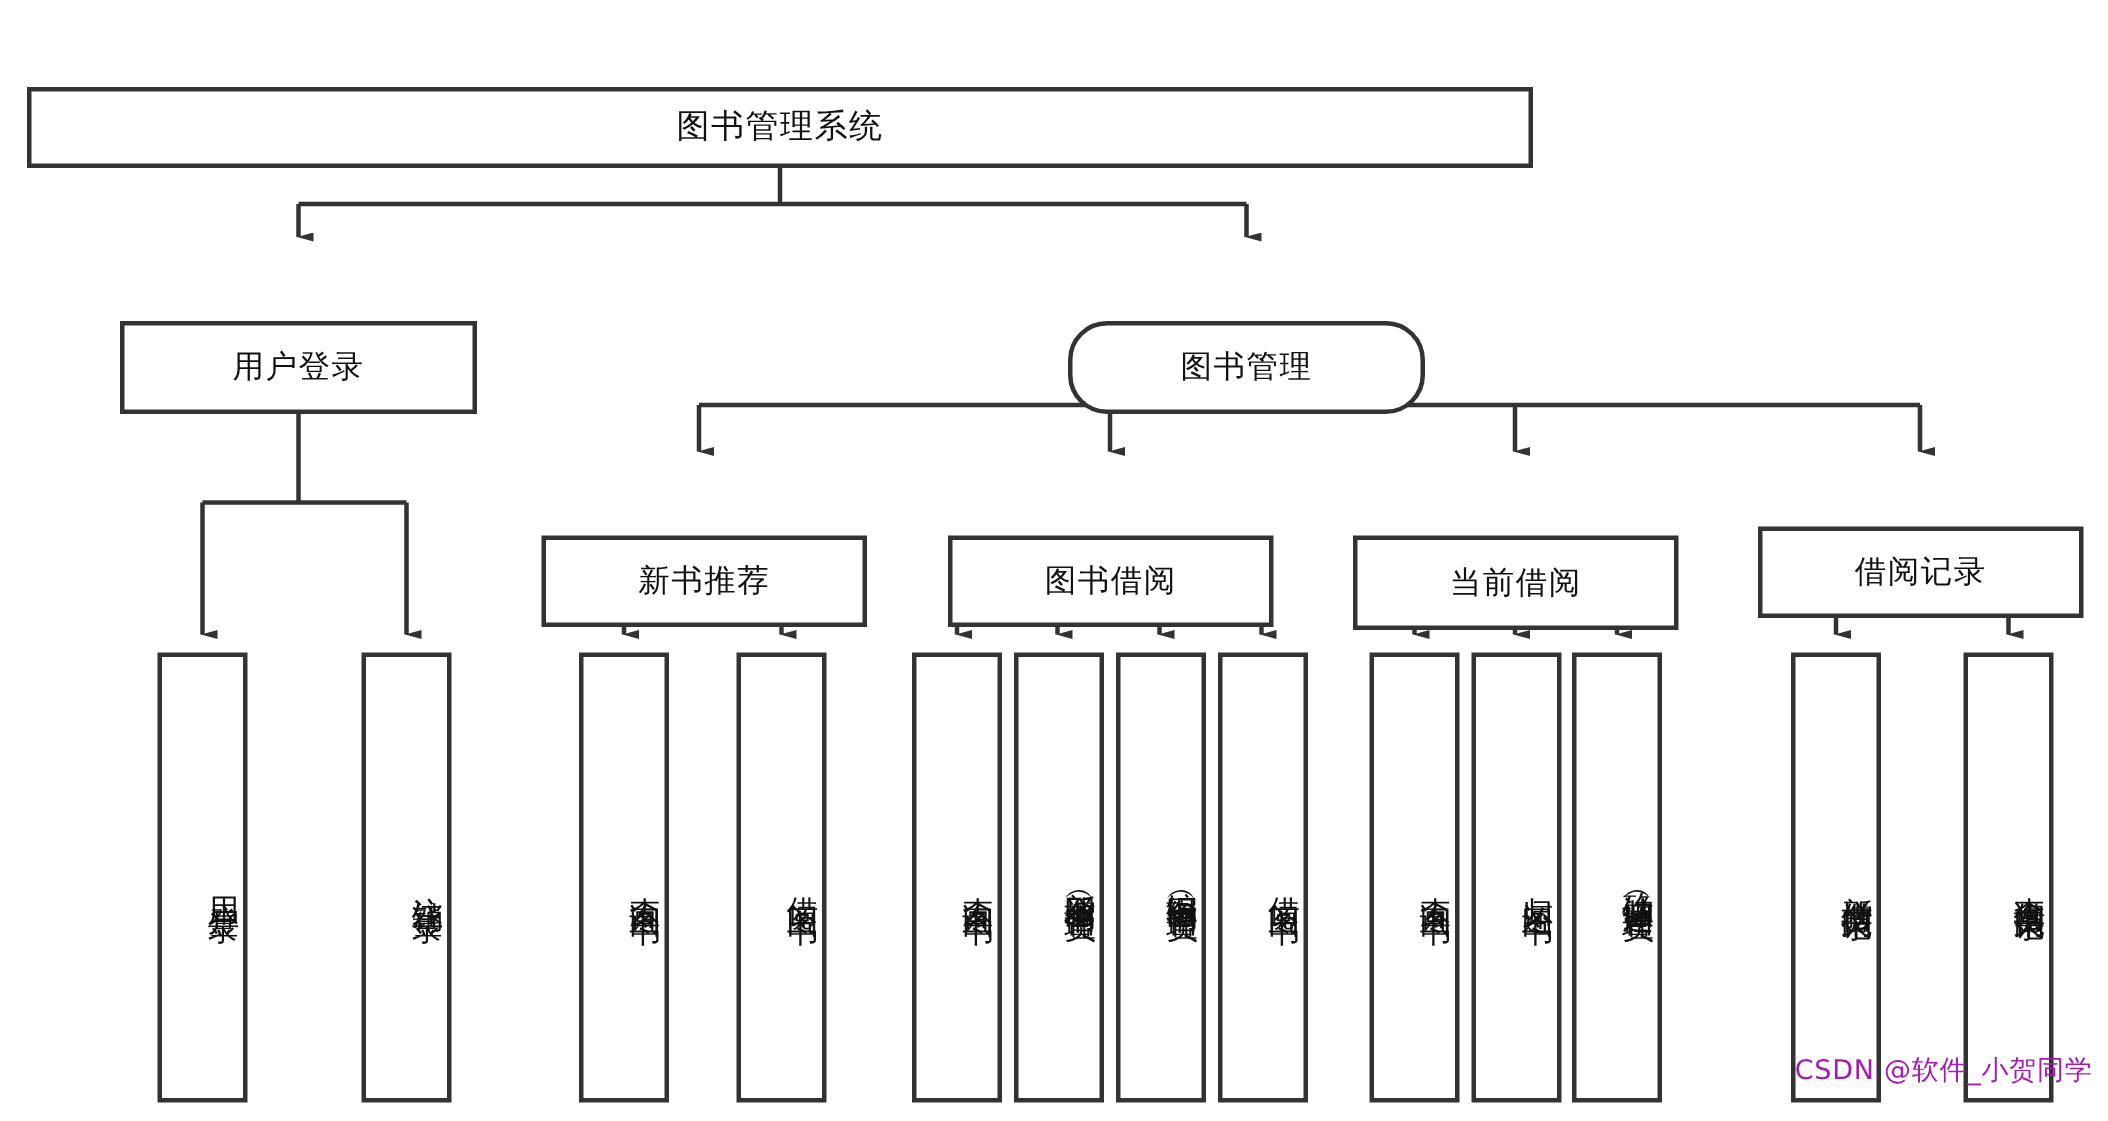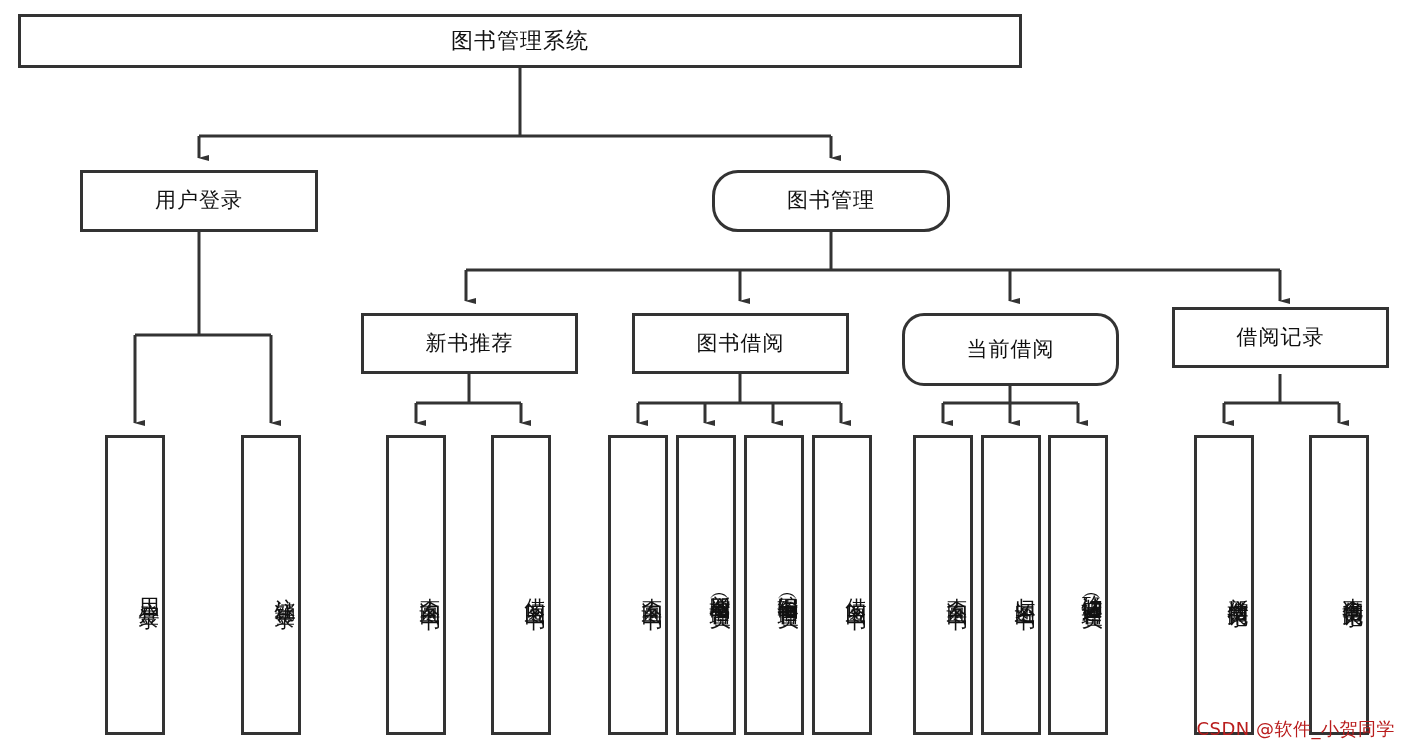--- a/index.html
+++ b/index.html
@@ -25,20 +25,21 @@
     background: #ffffff;
     display: flex;
     align-items: center;
     justify-content: center;
     color: #111111;
   }
   .node-h {
     font-size: 21px;
     letter-spacing: 1px;
     line-height: 1.2;
+    margin-top: 44px;
   }
   .node-root {
     font-size: 22px;
   }
   .node-v {
     writing-mode: vertical-rl;
     text-orientation: upright;
     font-size: 21px;
     line-height: 1.25;
     letter-spacing: 4px;
@@ -55,23 +56,23 @@
     position: absolute;
     left: 0;
     top: 0;
     width: 1405px;
     height: 747px;
     pointer-events: none;
   }
   .watermark {
     position: absolute;
     right: 10px;
-    bottom: 6px;
+    bottom: 22px;
     font-size: 18px;
-    color: #b91c1c;
+    color: #a21caf;
     white-space: nowrap;
     letter-spacing: 0.5px;
   }
 </style>
 </head>
 <body>
 
 <div id="canvas">
 
   <svg class="links" viewBox="0 0 1405 747">
@@ -137,21 +138,21 @@
   </div>
 
   <div class="node node-h" style="left:361px; top:313px; width:217px; height:61px;">
     <span>新书推荐</span>
   </div>
 
   <div class="node node-h" style="left:632px; top:313px; width:217px; height:61px;">
     <span>图书借阅</span>
   </div>
 
-  <div class="node node-h" style="left:902px; top:313px; width:217px; height:73px;border-radius:22px;">
+  <div class="node node-h" style="left:902px; top:313px; width:217px; height:63px;">
     <span>当前借阅</span>
   </div>
 
   <div class="node node-h" style="left:1172px; top:307px; width:217px; height:61px;">
     <span>借阅记录</span>
   </div>
 
   <div class="node node-v" style="left:105px; top:435px; width:60px; height:300px;">
     <span>用户登录</span>
   </div>

